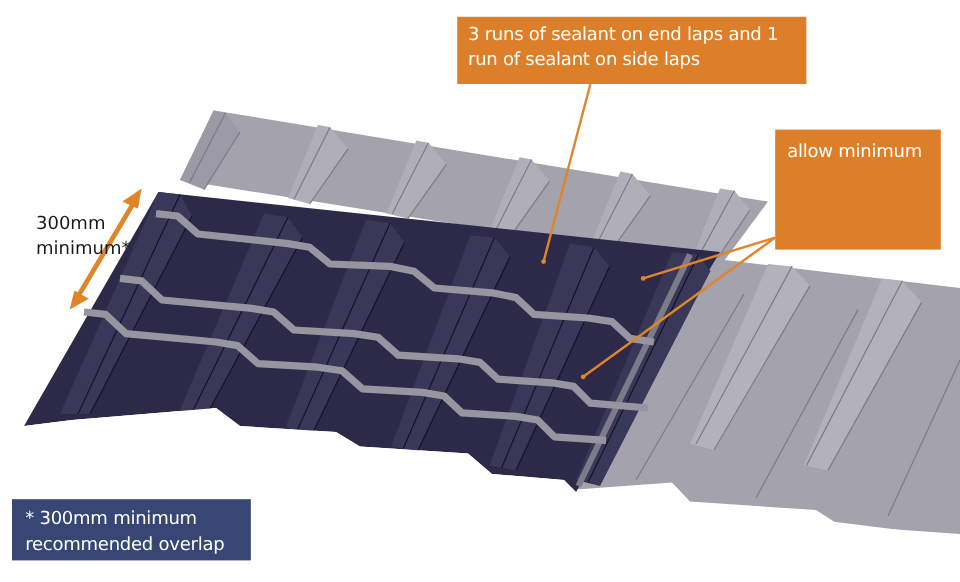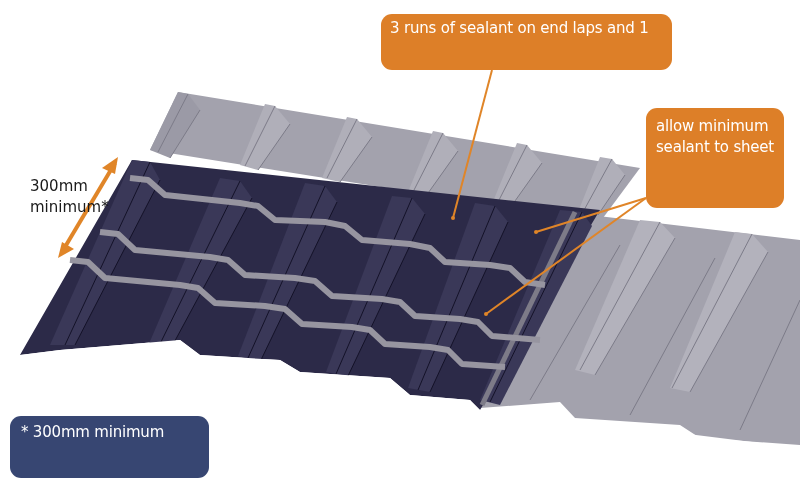--- a/index.html
+++ b/index.html
@@ -1,27 +1,27 @@
 <!DOCTYPE html>
 <html><head>
   <meta charset="utf-8">
   <style>
     html, body { margin: 0; padding: 0; background: #ffffff; }
     body { width: 800px; height: 485px; position: relative; overflow: hidden;
            font-family: "DejaVu Sans", sans-serif; }
     #stage { position: absolute; left: 0; top: 0; width: 800px; height: 485px; }
     .callout {
       position: absolute; color: #ffffff; box-sizing: border-box;
-      font-size: 15px; line-height: 21px; letter-spacing: -0.2px; border-radius: 11px;
+      font-size: 15px; line-height: 21px; letter-spacing: -0.2px;
     }
     .callout-orange { background: #dd7f28; }
     .callout-navy { background: #374672; }
     #callout-sealant { left: 381px; top: 14px; width: 291px; height: 56px; padding: 4px 0 0 9px; }
     #callout-gap { left: 646px; top: 108px; width: 138px; height: 100px; padding: 8px 0 0 10px; }
-    #callout-footnote { left: 10px; top: 416px; width: 199px; height: 62px; padding: 6px 0 0 11px; font-size: 15px; line-height: 21px; }
+    #callout-footnote { left: 10px; top: 416px; width: 199px; height: 51px; padding: 6px 0 0 11px; font-size: 15px; line-height: 21px; }
     #overlap-label { position: absolute; left: 30px; top: 176px; font-size: 15px; line-height: 21px; color: #1a1a1a; }
   </style>
 </head>
 <body>
 
 <svg id="stage" viewBox="0 0 800 485" xmlns="http://www.w3.org/2000/svg">
 
   <g>
     <polygon points="150,150 178,92 640,168 600,222" fill="#a3a2ad"></polygon>
 
@@ -118,22 +118,23 @@
   </g>
 </svg>
 
 <div id="overlap-label">
   <div>300mm</div>
   <div>minimum*</div>
 </div>
 
 <div id="callout-sealant" class="callout callout-orange">
   <div>3 runs of sealant on end laps and 1</div>
+  <div>run of sealant on side laps</div>
 </div>
 
 <div id="callout-gap" class="callout callout-orange">
   <div>allow minimum</div>
-  <div>sealant to sheet</div>
 </div>
 
 <div id="callout-footnote" class="callout callout-navy">
   <div>* 300mm minimum</div>
+  <div>recommended overlap</div>
 </div>
 
 </body></html>

